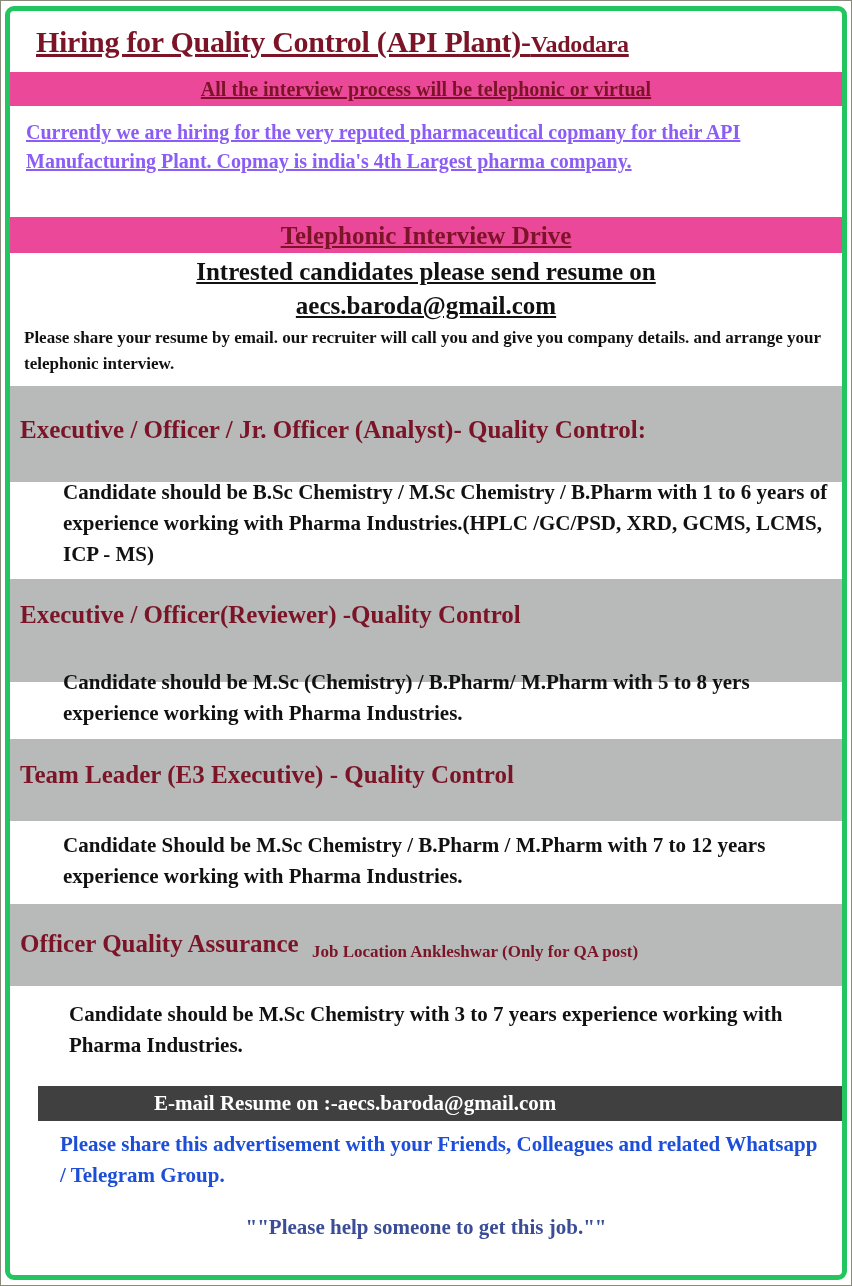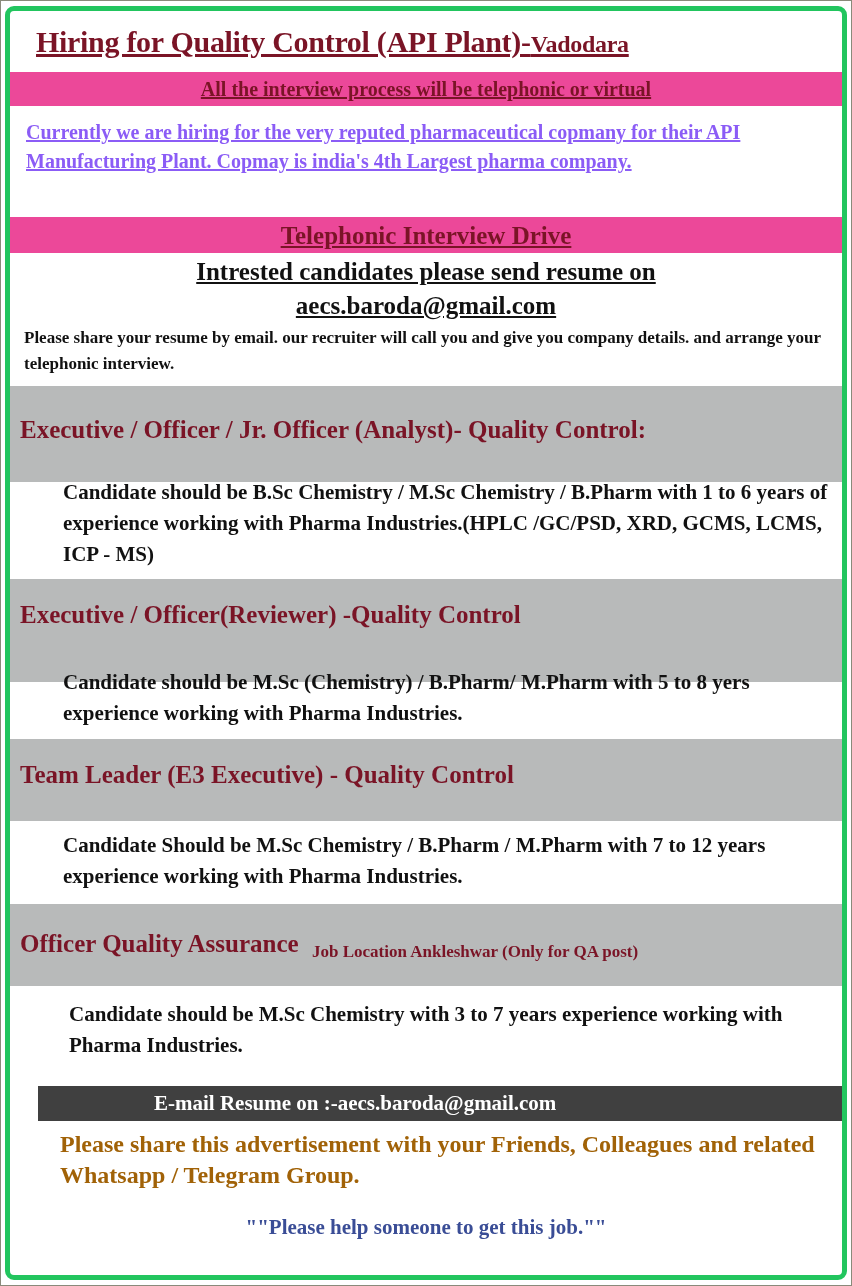--- a/index.html
+++ b/index.html
@@ -18,21 +18,21 @@
   .send{top:244px;text-align:center;font-family:"Liberation Serif",serif;font-weight:bold;font-size:25px;color:#111;line-height:34px;}
   .send span{text-decoration:underline;}
   .share{top:314px;left:14px;right:10px;font-family:"Liberation Serif",serif;font-weight:bold;font-size:17px;color:#111;line-height:26px;}
   .gray{background:#b8baba;}
   .jobhead{left:0;right:0;}
   .jobhead .ht{position:absolute;left:10px;font-family:"Liberation Serif",serif;font-weight:bold;font-size:25px;color:#7a1426;white-space:nowrap;}
   .jobbody{left:6px;right:10px;font-family:"Liberation Serif",serif;font-weight:bold;font-size:21px;color:#111;line-height:31px;margin-left:47px;}
   .loc{position:absolute;left:302px;font-family:"Liberation Serif",serif;font-weight:bold;font-size:17px;color:#7a1426;white-space:nowrap;}
   .black{top:1075px;height:35px;background:#404040;margin-left:28px;}
   .black span{position:absolute;left:116px;font-family:"Liberation Serif",serif;font-weight:bold;font-size:21px;color:#fff;line-height:35px;white-space:nowrap;}
-  .spread{top:1118px;left:50px;right:20px;font-family:"Liberation Serif",serif;font-weight:bold;font-size:24px;color:#a16207;line-height:31px;}
+  .spread{top:1118px;left:50px;right:20px;font-family:"Liberation Serif",serif;font-weight:bold;font-size:21px;color:#1d4ed8;line-height:31px;}
   .help{top:1204px;text-align:center;font-family:"Liberation Serif",serif;font-weight:bold;font-size:21px;color:#3a4d96;}
 </style>
 </head>
 <body>
 
 <div class="outer">
   <div class="frame">
 
     <div class="abs title">
       <span>Hiring for Quality Control (API Plant)-</span><span class="sub">Vadodara</span>

